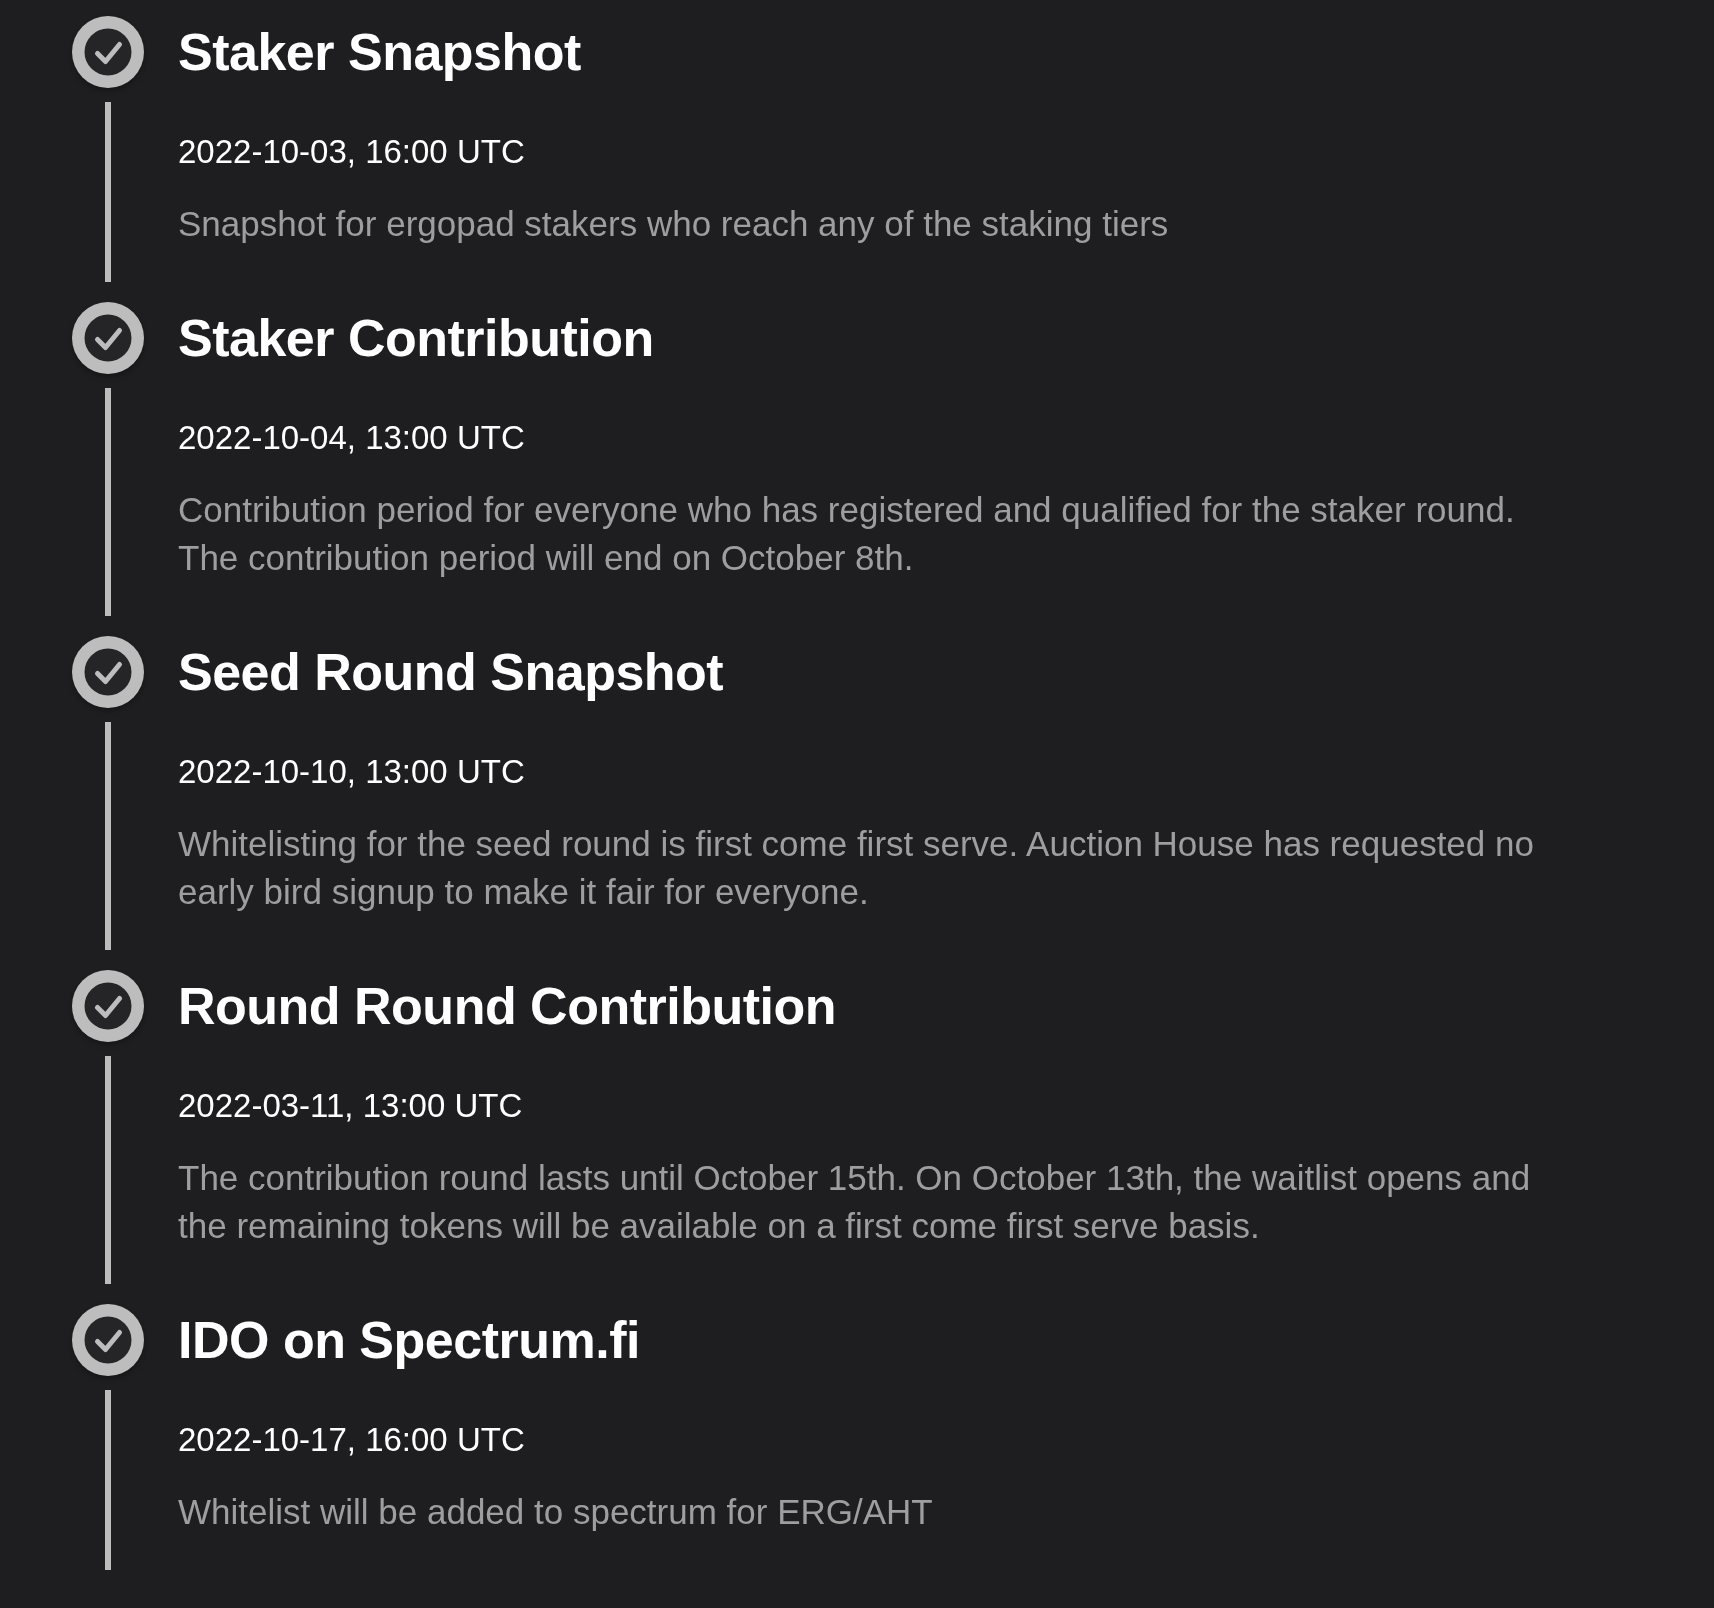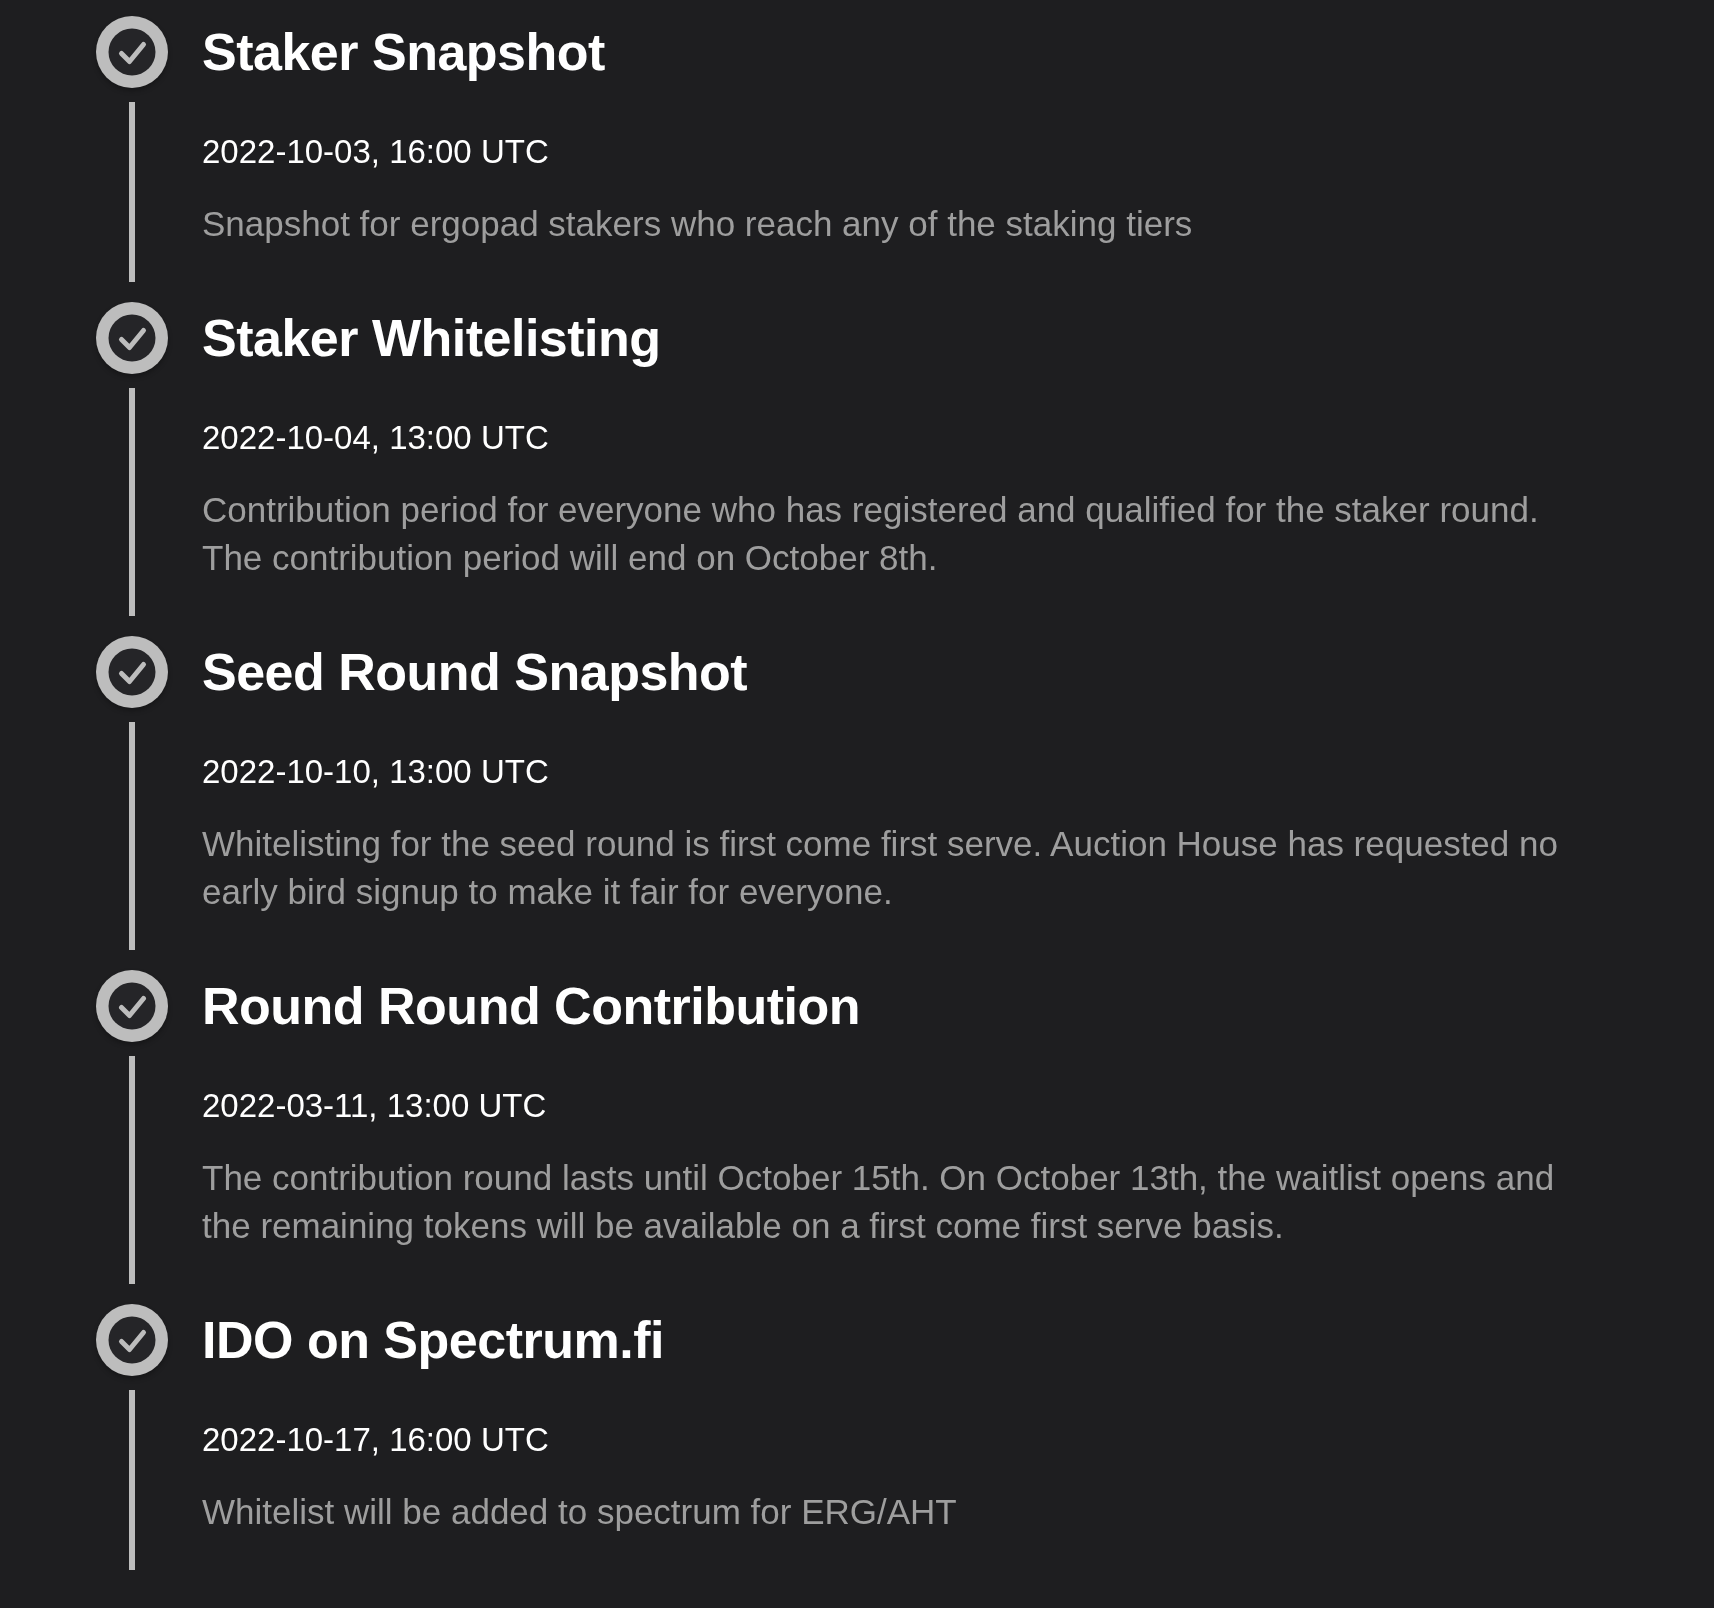--- a/index.html
+++ b/index.html
@@ -5,21 +5,21 @@
   * { box-sizing: border-box; }
   html, body { margin: 0; padding: 0; }
   body {
     width: 1714px;
     height: 1608px;
     background: #1e1e20;
     overflow: hidden;
     font-family: "Liberation Sans", "DejaVu Sans", sans-serif;
   }
   .timeline {
-    padding: 16px 0 0 96px;
+    padding: 16px 0 0 72px;
   }
   .timeline-item {
     display: flex;
     align-items: stretch;
   }
   .separator {
     width: 72px;
     flex: 0 0 72px;
     display: flex;
     flex-direction: column;
@@ -102,21 +102,21 @@
     <div class="separator">
       <div class="dot">
         <svg width="72" height="72" viewBox="0 0 72 72" aria-hidden="true">
           <circle cx="36" cy="36" r="23.5" fill="#252528"></circle>
           <path d="M25.5 37.5 L33.5 45.5 L47.5 28.5" fill="none" stroke="#bdbdbd" stroke-width="5" stroke-linecap="round" stroke-linejoin="round"></path>
         </svg>
       </div>
       <div class="connector"></div>
     </div>
     <div class="content">
-      <h2 class="item-title">Staker Whitelisting</h2>
+      <h2 class="item-title">Staker Contribution</h2>
       <div class="item-body">
         <div class="item-datetime">2022-10-04, 13:00 UTC</div>
         <p class="item-desc">Contribution period for everyone who has registered and qualified for the staker round. The contribution period will end on October 8th.</p>
       </div>
     </div>
   </div>
 
   <div class="timeline-item">
     <div class="separator">
       <div class="dot">

